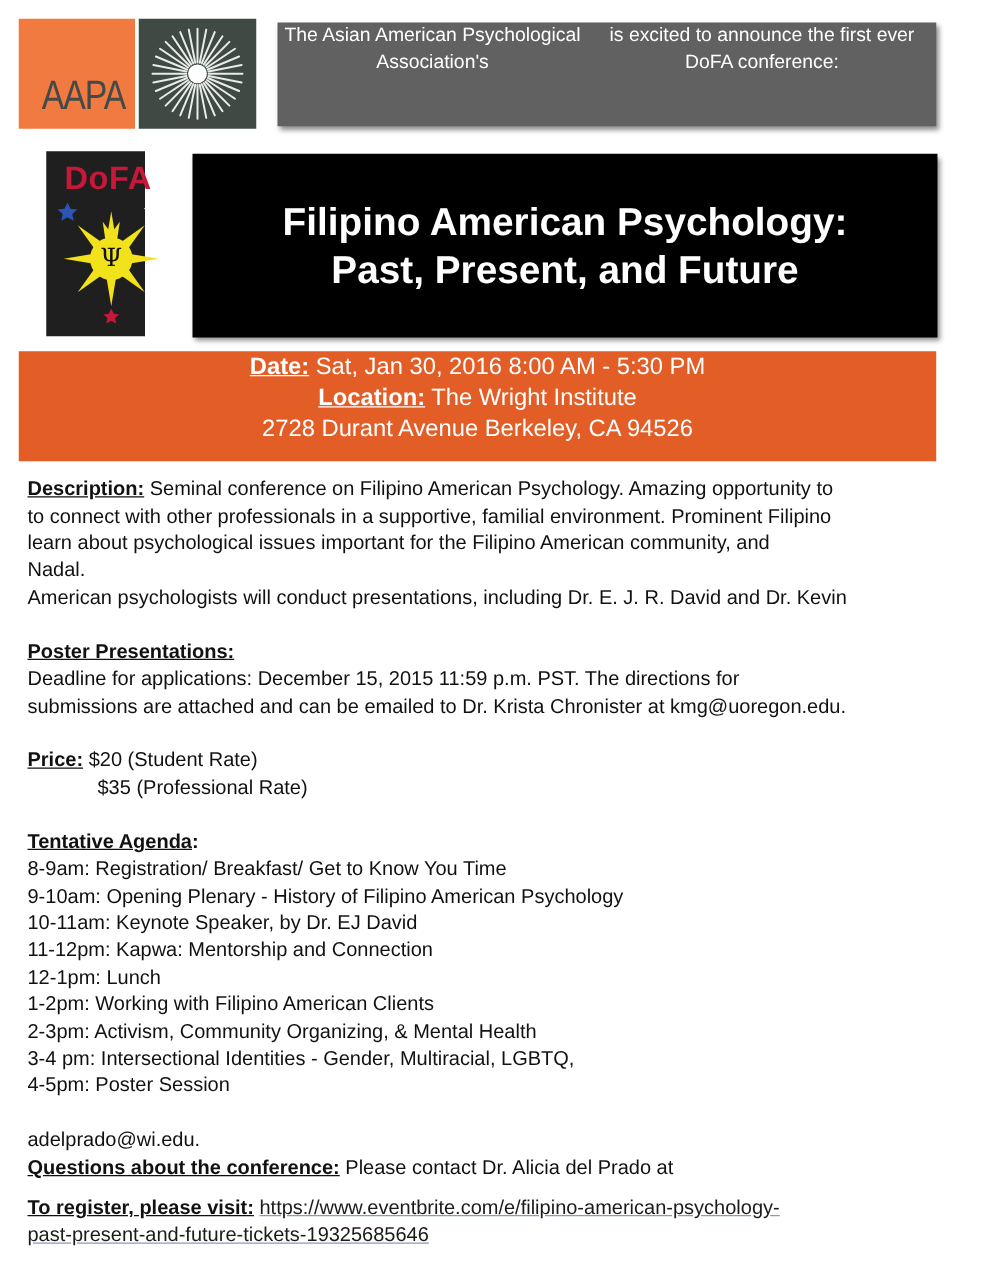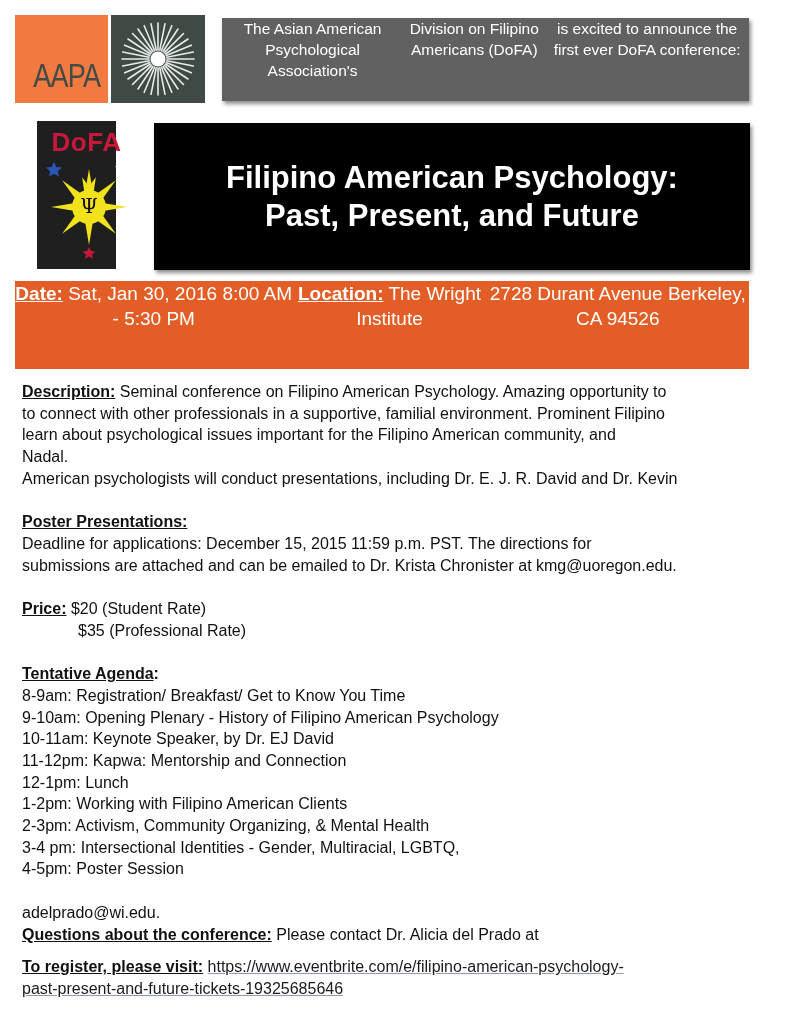--- a/index.html
+++ b/index.html
@@ -33,21 +33,21 @@
   }
   .title-box {
     position: absolute; left: 154px; top: 123px; width: 596px; height: 147px; background: #000;
     box-shadow: 2px 3px 4px rgba(0,0,0,0.45);
     color: #fff; text-align: center; font-weight: bold; font-size: 31px; line-height: 38px;
     display: flex; flex-direction: column; justify-content: center;
   }
   .date-box {
     position: absolute; left: 15px; top: 281px; width: 734px; height: 88px; background: #e35e27;
     color: #fff; text-align: center; font-size: 19px; line-height: 25px;
-    display: flex; flex-direction: row; justify-content: flex-start;
+    display: flex; flex-direction: column; justify-content: flex-start;
   }
   .label-u { font-weight: bold; text-decoration: underline; }
   .content {
     position: absolute; left: 22px; top: 381px; width: 750px; font-size: 16px; line-height: 21.7px; color: #111;
   }
   .content p { margin: 0; }
   .gap { height: 21.7px; }
   .price-line2 { padding-left: 56px; }
   .link { color: #1a1a1a; text-decoration: underline; text-decoration-color: #8a9ab8; }
 </style>
@@ -93,21 +93,20 @@
         <line x1="-7.5" y1="-5" x2="-30" y2="-20"></line>
       <line x1="7.5" y1="5" x2="30" y2="20"></line>
         <line x1="-7.5" y1="5" x2="-30" y2="20"></line>
     </g>
     <circle cx="47" cy="44" r="7.5" fill="#ffffff"></circle>
   </svg>
 </div>
 
 <div class="announce">
   <div>The Asian American Psychological Association's</div>
-  <div>Division on Filipino Americans (DoFA)</div>
   <div>is excited to announce the first ever DoFA conference:</div>
 </div>
 
 <div class="dofa-logo">
   <div class="dofa-title">DoFA</div>
   <svg width="99" height="148" viewBox="0 0 99 148" style="position:absolute;left:0;top:0">
     <polygon points="17,41 19.4,46 25,46.6 20.8,50.2 22,55.6 17,52.8 12,55.6 13.2,50.2 9,46.6 14.6,46" fill="#2a55b8"></polygon>
     <polygon points="86,40 88.4,45 94,45.6 89.8,49.2 91,54.6 86,51.8 81,54.6 82.2,49.2 78,45.6 83.6,45" fill="#ffffff"></polygon>
     <polygon points="52,126 54,130 58.4,130.5 55,133.4 56,137.8 52,135.5 48,137.8 49,133.4 45.6,130.5 50,130" fill="#c8183a"></polygon>
     <g transform="translate(52,86)" fill="#f2e21b">

